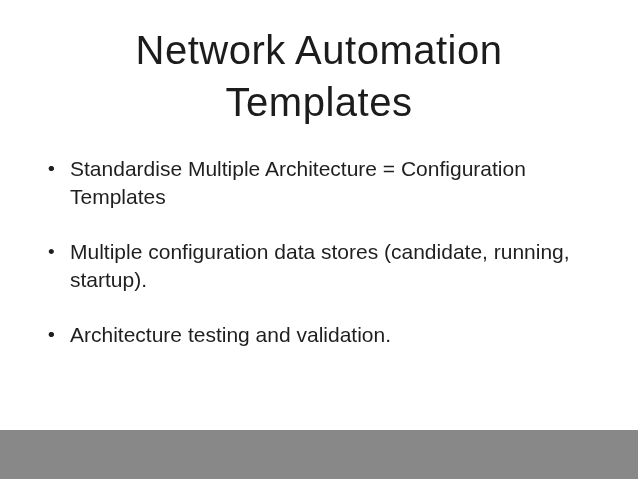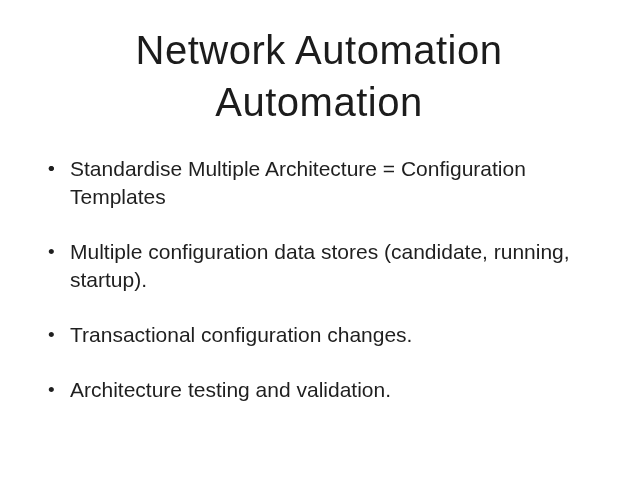--- a/index.html
+++ b/index.html
@@ -1,19 +1,19 @@
 <!DOCTYPE html>
 <html><head>
 <meta charset="utf-8">
 <style>
   * { margin: 0; padding: 0; box-sizing: border-box; }
   html, body { background: #888; }
   .slide {
     width: 638px;
-    height: 479px;
+    height: 430px;
     background: #ffffff;
     font-family: "Liberation Sans", "DejaVu Sans", sans-serif;
     color: #1c1c1c;
     overflow: hidden;
     position: relative;
     margin: 0 auto;
   }
   .title {
     padding-top: 24px;
     text-align: center;
@@ -47,36 +47,35 @@
     line-height: 28px;
     color: #1f1f1f;
   }
 </style>
 </head>
 <body>
 
 <div class="slide">
   <h1 class="title">
     <span class="line">Network Automation</span>
-    <span class="line">Automation</span>
+    <span class="line">Templates</span>
   </h1>
   <ul class="bullets">
     <li>
       <span class="marker">•</span>
     </li>
     <li>
       <span class="marker">•</span>
       <span>Standardise Multiple Architecture = Configuration Templates</span>
     </li>
     <li>
       <span class="marker">•</span>
       <span>Multiple configuration data stores (candidate, running, startup).</span>
     </li>
     <li>
       <span class="marker">•</span>
-      <span>Transactional configuration changes.</span>
     </li>
     <li>
       <span class="marker">•</span>
       <span>Architecture testing and validation.</span>
     </li>
   </ul>
 </div>
 
 </body></html>

